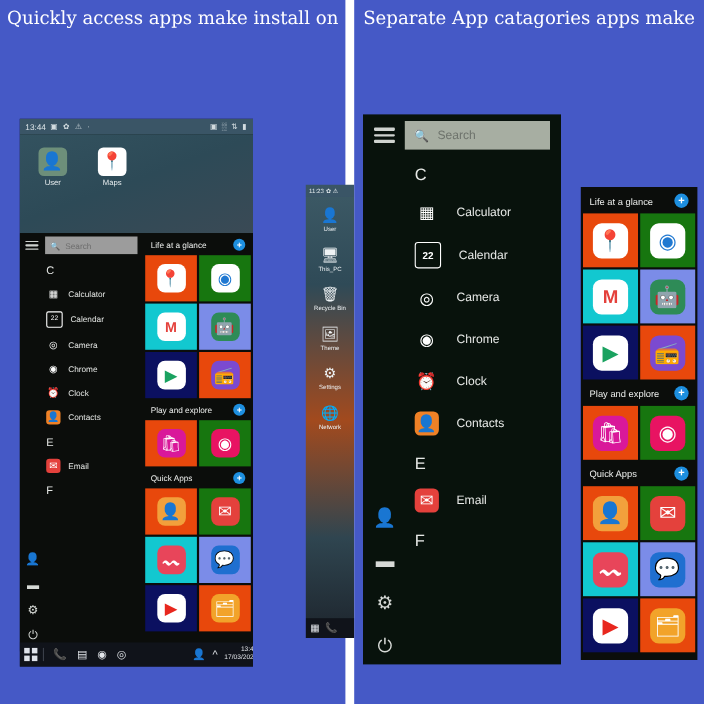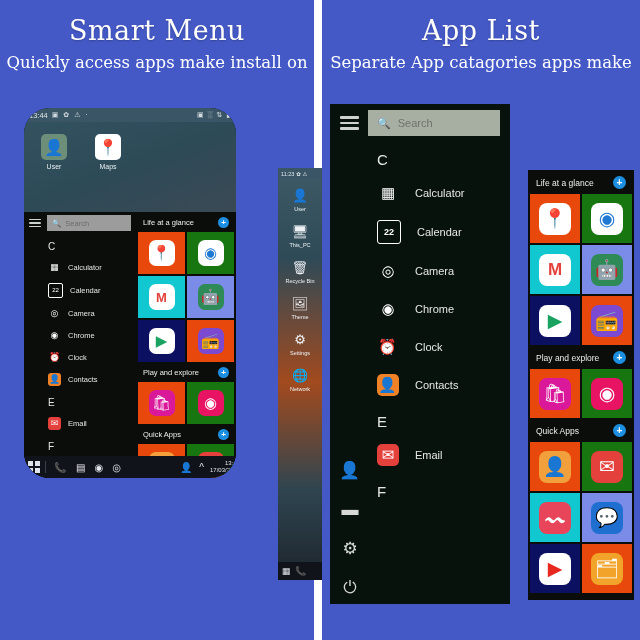--- a/index.html
+++ b/index.html
@@ -16,21 +16,21 @@
   .panel-right{left:322px;width:318px;}
 
   .hdr{color:#fff;text-align:center;font-family:"DejaVu Serif","Liberation Serif",serif;}
   .hdr-title{font-size:27px;letter-spacing:.5px;margin-top:16px;line-height:1.1;
              text-shadow:0 1px 2px rgba(0,0,0,.25);}
   .hdr-sub{font-size:16.5px;line-height:1.28;margin-top:6px;white-space:nowrap;}
   .hdr-sub .l2{display:block;white-space:normal;}
 
   
   .phone{position:absolute;background:#0a0d0a;overflow:hidden;}
-  .phone-left{left:24px;top:108px;width:212px;height:370px;border-radius:26px;}
+  .phone-left{left:18px;top:108px;width:212px;height:498px;}
 
   .statusbar{height:14px;background:#3a5566;color:#dfe7ea;font-size:7.5px;
              display:flex;align-items:center;padding:0 5px;}
   .statusbar .sb-icons{margin-left:4px;letter-spacing:1.5px;font-size:7px;opacity:.92;}
   .statusbar .sb-right{margin-left:auto;letter-spacing:1px;font-size:7px;opacity:.92;}
 
   .wallpaper{position:absolute;left:0;top:14px;width:212px;height:100px;
              background:linear-gradient(160deg,#33525f 0%,#2d4a57 45%,#3c4a55 100%);}
   .deskicons{display:flex;gap:14px;padding:12px 0 0 10px;}
   .deskicon{width:40px;text-align:center;color:#e8eef0;font-size:7px;}
@@ -116,21 +116,20 @@
   .tp-icon{width:32px;height:32px;border-radius:8px;display:flex;align-items:center;
            justify-content:center;font-size:19px;}
 </style>
 </head>
 <body>
 
 <div class="stage">
 
   <div class="panel panel-left">
     <div class="hdr">
-      <div class="hdr-title">Smart Menu</div>
       <div class="hdr-sub">
         <span>Quickly access apps make install on</span>
       </div>
     </div>
 
     <div class="phone phone-left">
 
       <div class="statusbar">
         <span>13:44</span>
         <span class="sb-icons">▣ ✿ ⚠ ·</span>
@@ -339,21 +338,20 @@
       </div>
     </div>
     <div class="strip-taskbar">
       <span>▦</span>
       <span>📞</span>
     </div>
   </div>
 
   <div class="panel panel-right">
     <div class="hdr">
-      <div class="hdr-title">App List</div>
       <div class="hdr-sub">
         <span>Separate App catagories apps make</span>
       </div>
     </div>
   </div>
 
   <div class="phone phone-right">
     <div class="rp-searchrow">
       <div class="rp-hamburger">
           <i></i>

